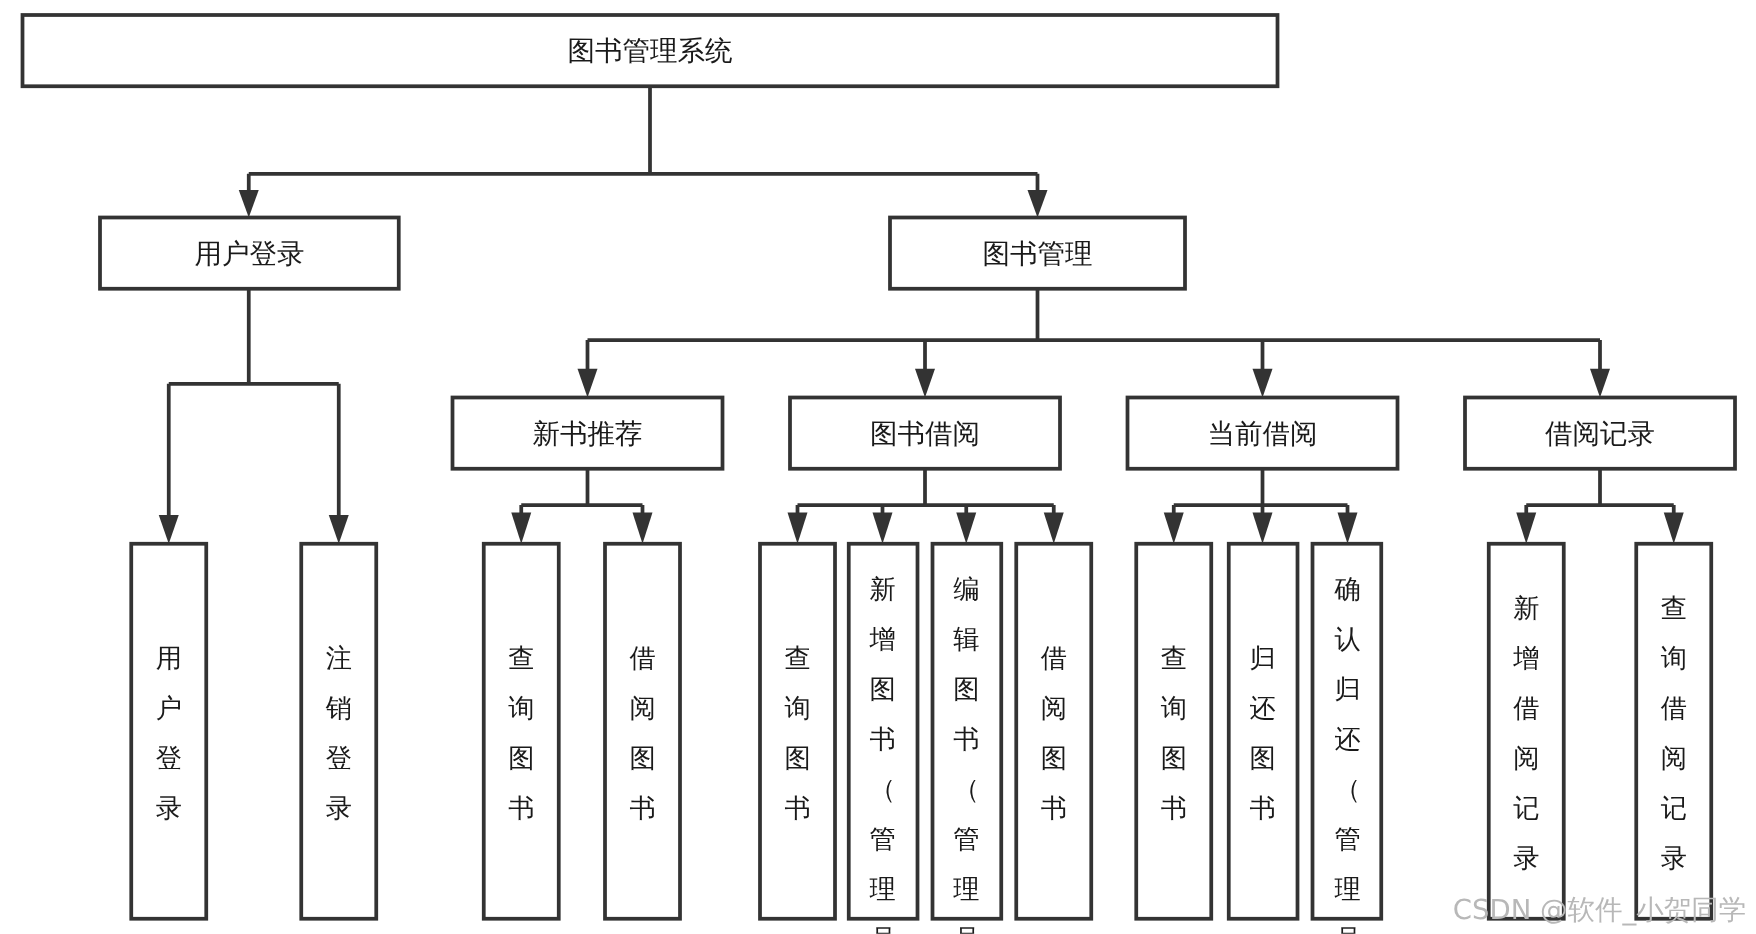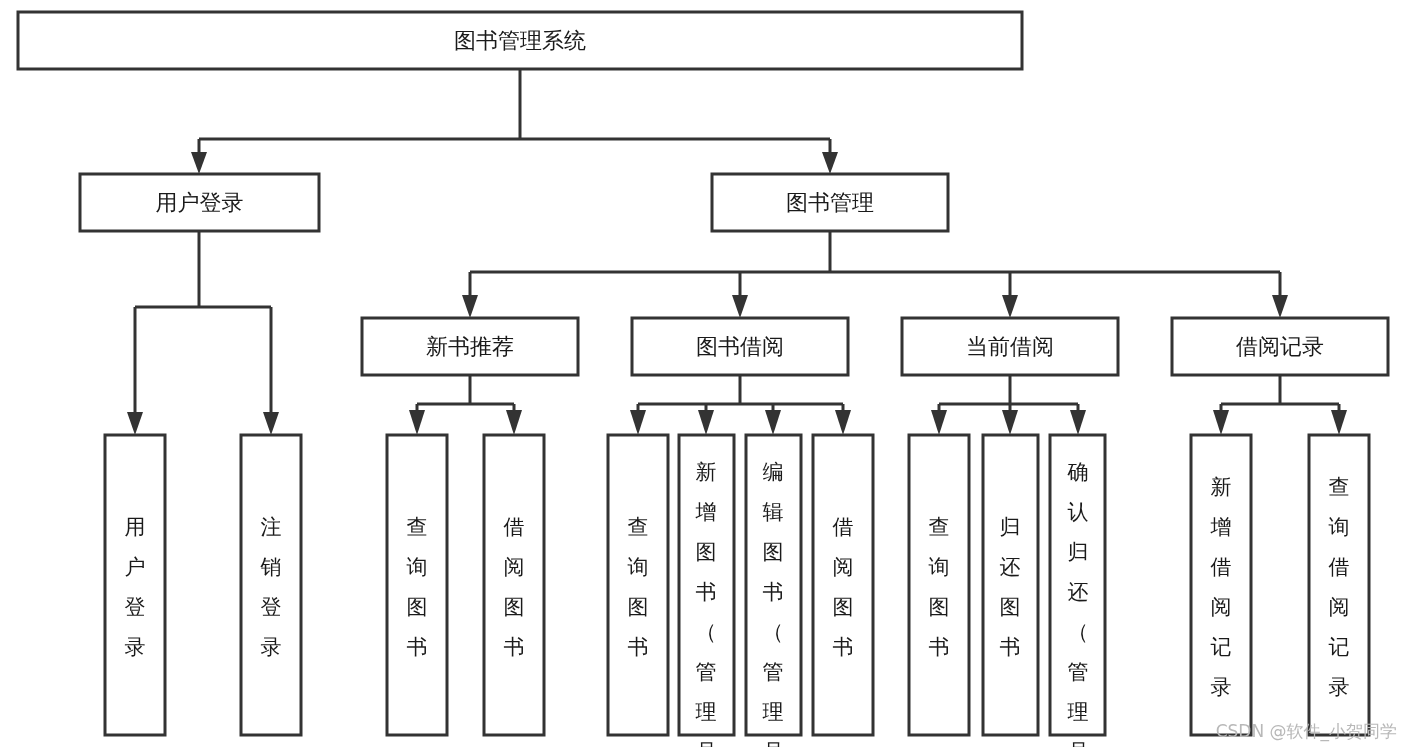--- a/index.html
+++ b/index.html
@@ -50,21 +50,21 @@
     font-family: "DejaVu Sans", "Liberation Sans", sans-serif;
     font-size: 21px;
     fill: #1a1a1a;
     text-anchor: middle;
   }
   .watermark {
     position: absolute;
     right: 8px;
     bottom: 4px;
     font-family: "DejaVu Sans", "Liberation Sans", sans-serif;
-    font-size: 17px;
+    font-size: 22px;
     color: #b8b8b8;
     white-space: nowrap;
     user-select: none;
   }
 </style>
 </head>
 <body>
 
 <div id="diagram-root">
 

